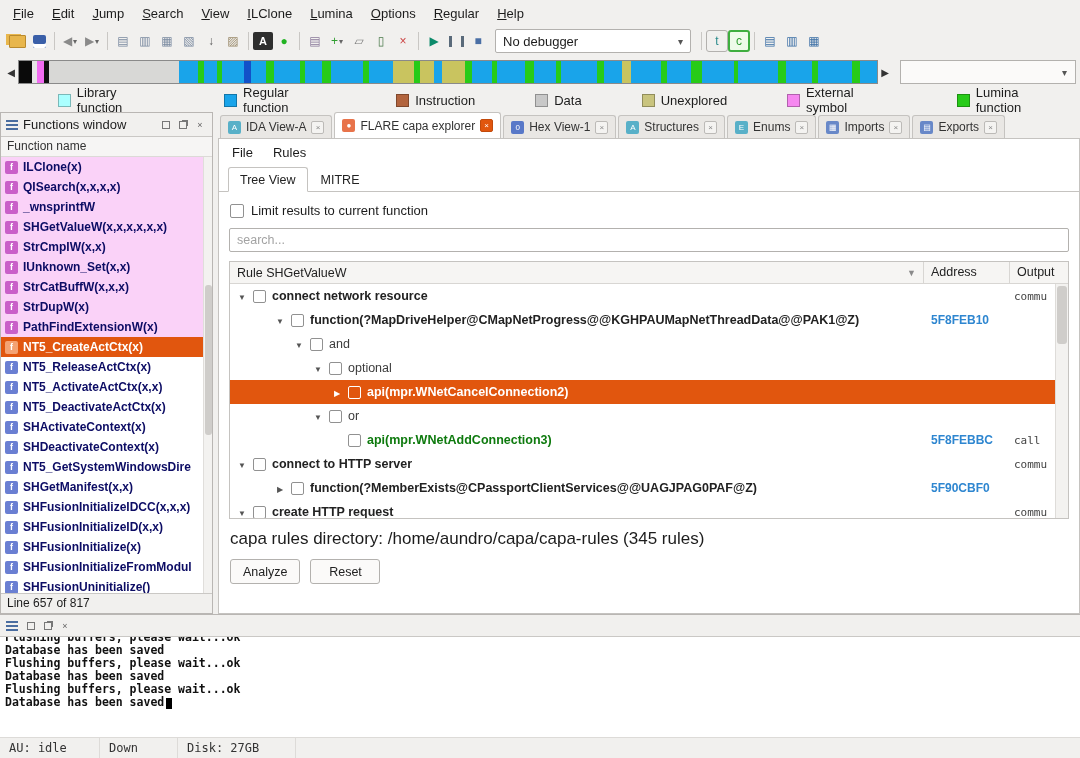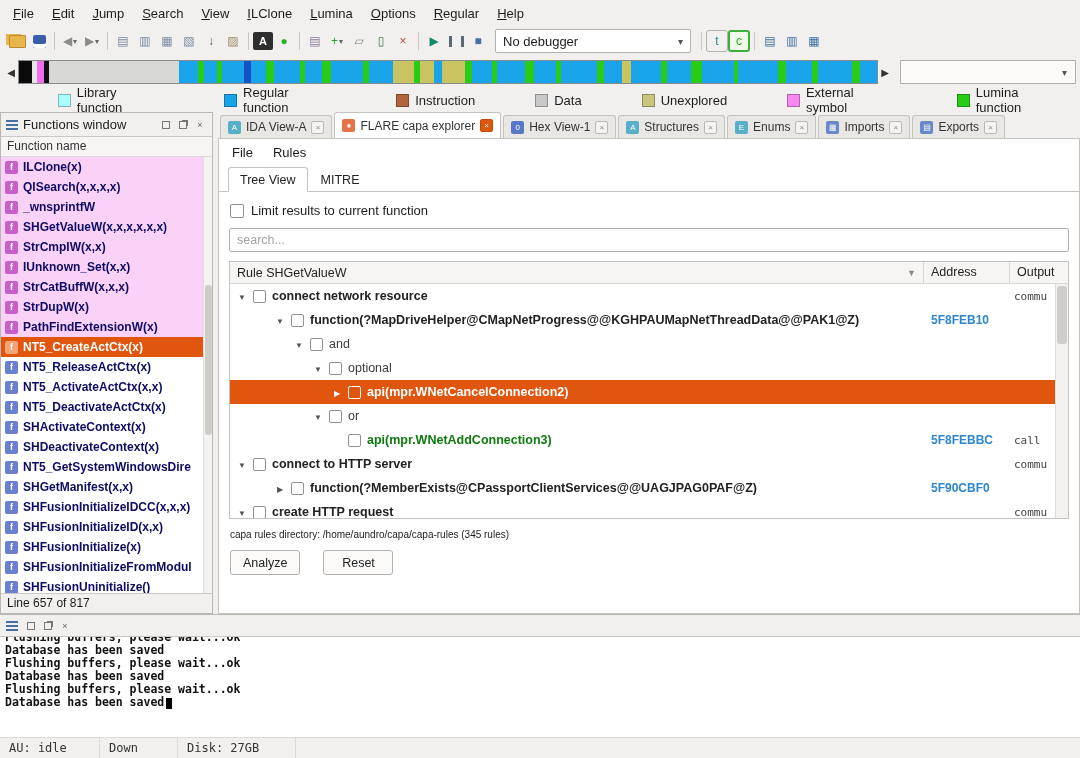--- a/index.html
+++ b/index.html
@@ -108,22 +108,22 @@
   .trow.sel .rulelabel { color:#fff; font-weight:bold; }
   .trow.sel .arrow { color:#fff; }
   .trow.sel .checkbox { border-color:#fff; background:#e1560e; }
   .ind0 .rulecell { padding-left:7px; }
   .ind1 .rulecell { padding-left:45px; }
   .ind2 .rulecell { padding-left:64px;align-items:center; }
   .ind3 .rulecell { padding-left:83px; }
   .ind4 .rulecell { padding-left:102px; }
   .tscroll { position:absolute; top:22px; right:0; bottom:0; width:13px; background:#f3f2f0; border-left:1px solid #dedcd9; }
   .tthumb { position:absolute; top:2px; left:1px; width:10px; height:58px; background:#cfcdca; border-radius:3px; }
-  .capafooter { padding:10px 11px 2px; font-size:10px; flex:0 0 auto; }
-  .capabtns { display:flex; gap:23px; padding:8px 11px; }
+  .capafooter { padding:10px 11px 2px; font-size:17px; flex:0 0 auto; }
+  .capabtns { display:flex; gap:10px; padding:8px 11px; }
   .btn { min-width:70px; height:25px; border:1px solid #b3b1ae; border-radius:3px; background:#fbfaf9; font-family:"Liberation Sans",sans-serif; font-size:12.5px; color:#222; padding:0 12px; }
 
   
   .outputwin { position:absolute; top:614px; left:0; width:1080px; height:123px; background:#fff; border-top:1px solid #b9b6b3; display:flex; flex-direction:column; }
   .outtitle { height:22px; flex:0 0 22px; background:#f1f0ee; border-bottom:1px solid #cac8c5; display:flex; align-items:center; gap:6px; padding:0 6px; }
   .outtitle .ptitle-text { flex:1; }
   .outlog { flex:1; overflow:hidden; padding:0 5px; }
   .loglines { margin-top:-6px; font-family:"DejaVu Sans Mono",monospace; font-size:11.5px; font-weight:bold; line-height:13px; color:#111; }
   .line { white-space:pre; }
   .loglines .line:last-child::after { content:""; display:inline-block; width:6px; height:11px; background:#000; margin-left:2px; vertical-align:text-bottom; }

